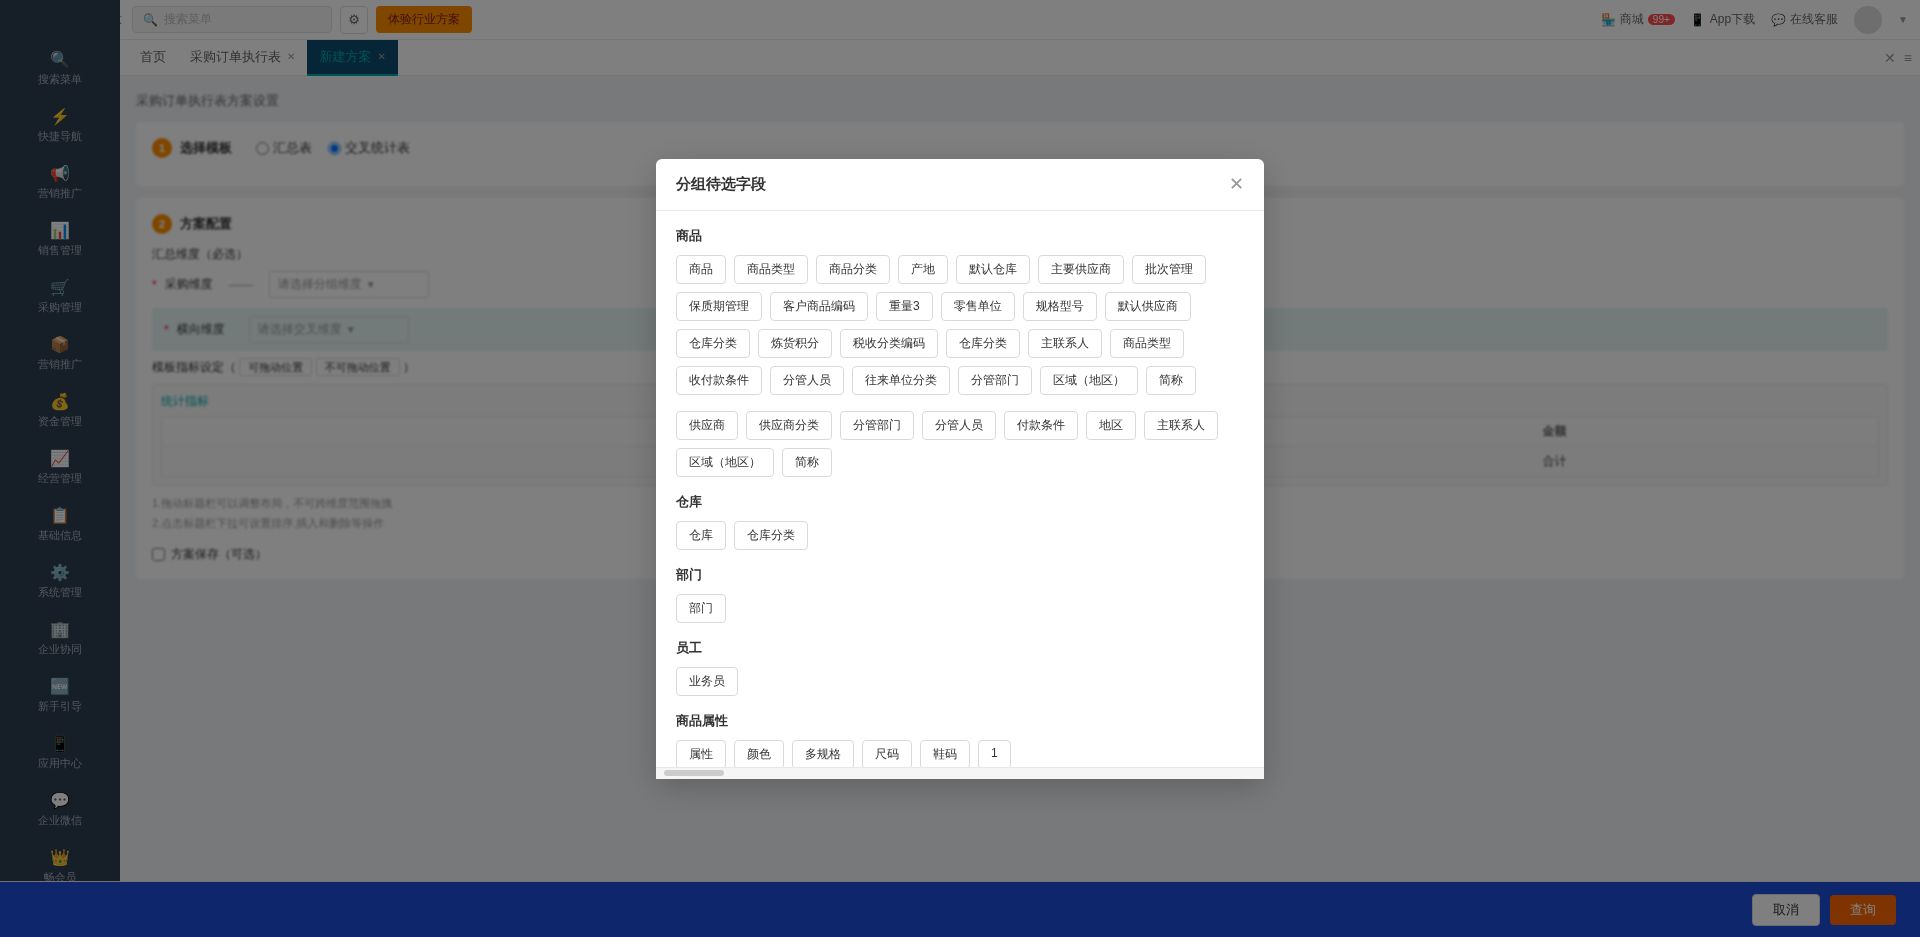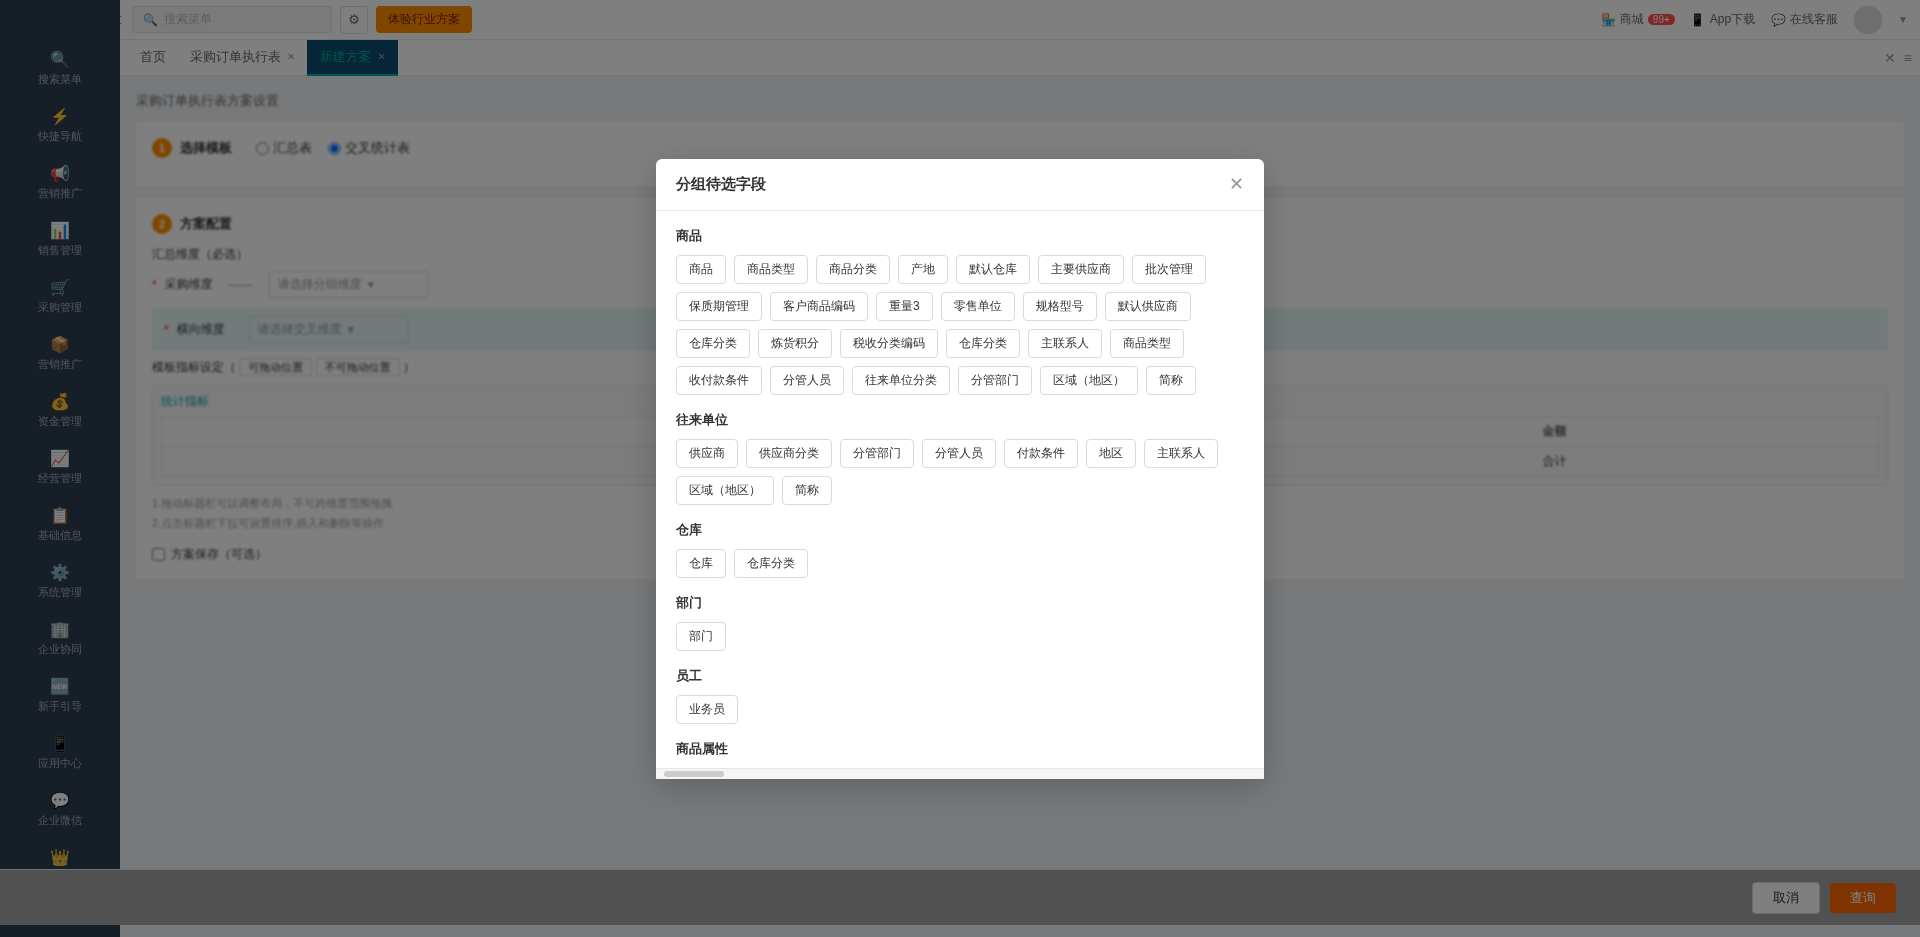--- a/index.html
+++ b/index.html
@@ -76,21 +76,21 @@
 
     
     .hint-text { font-size: 11px; color: #999; line-height: 1.8; }
 
     .form-row { display: flex; align-items: center; gap: 8px; margin-bottom: 10px; }
     .form-input { border: 1px solid #d9d9d9; border-radius: 3px; padding: 4px 8px; font-size: 12px; color: #999; cursor: pointer; display: flex; align-items: center; gap: 4px; }
     .arrow-down { font-size: 10px; }
 
     .save-checkbox { display: flex; align-items: center; gap: 6px; font-size: 12px; color: #333; cursor: pointer; }
 
-    .bottom-bar { position: fixed; bottom: 12px; left: 0; right: 0; height: 56px; background: #a3a3a3; border-top: 1px solid #e8e8e8; display: flex; align-items: center; justify-content: flex-end; padding: 0 24px; gap: 10px; z-index: 150; }
+    .bottom-bar { position: fixed; bottom: 0; left: 0; right: 0; height: 56px; background: #1d4ed8; border-top: 1px solid #e8e8e8; display: flex; align-items: center; justify-content: flex-end; padding: 0 24px; gap: 10px; z-index: 150; }
   </style>
 </head>
 <body>
 
 <div class="topbar">
   <div class="topbar-logo">
     <div class="logo-icon">好</div>
     <div class="logo-text">畅捷通好生意</div>
   </div>
   <div class="search-box">
@@ -325,21 +325,20 @@
           <div class="field-tag">收付款条件</div>
           <div class="field-tag">分管人员</div>
           <div class="field-tag">往来单位分类</div>
           <div class="field-tag">分管部门</div>
           <div class="field-tag">区域（地区）</div>
           <div class="field-tag">简称</div>
         </div>
       </div>
 
       <div>
-        <div class="section-title">往来单位</div>
         <div class="field-group">
           <div class="field-tag">供应商</div>
           <div class="field-tag">供应商分类</div>
           <div class="field-tag">分管部门</div>
           <div class="field-tag">分管人员</div>
           <div class="field-tag">付款条件</div>
           <div class="field-tag">地区</div>
           <div class="field-tag">主联系人</div>
           <div class="field-tag">区域（地区）</div>
           <div class="field-tag">简称</div>

